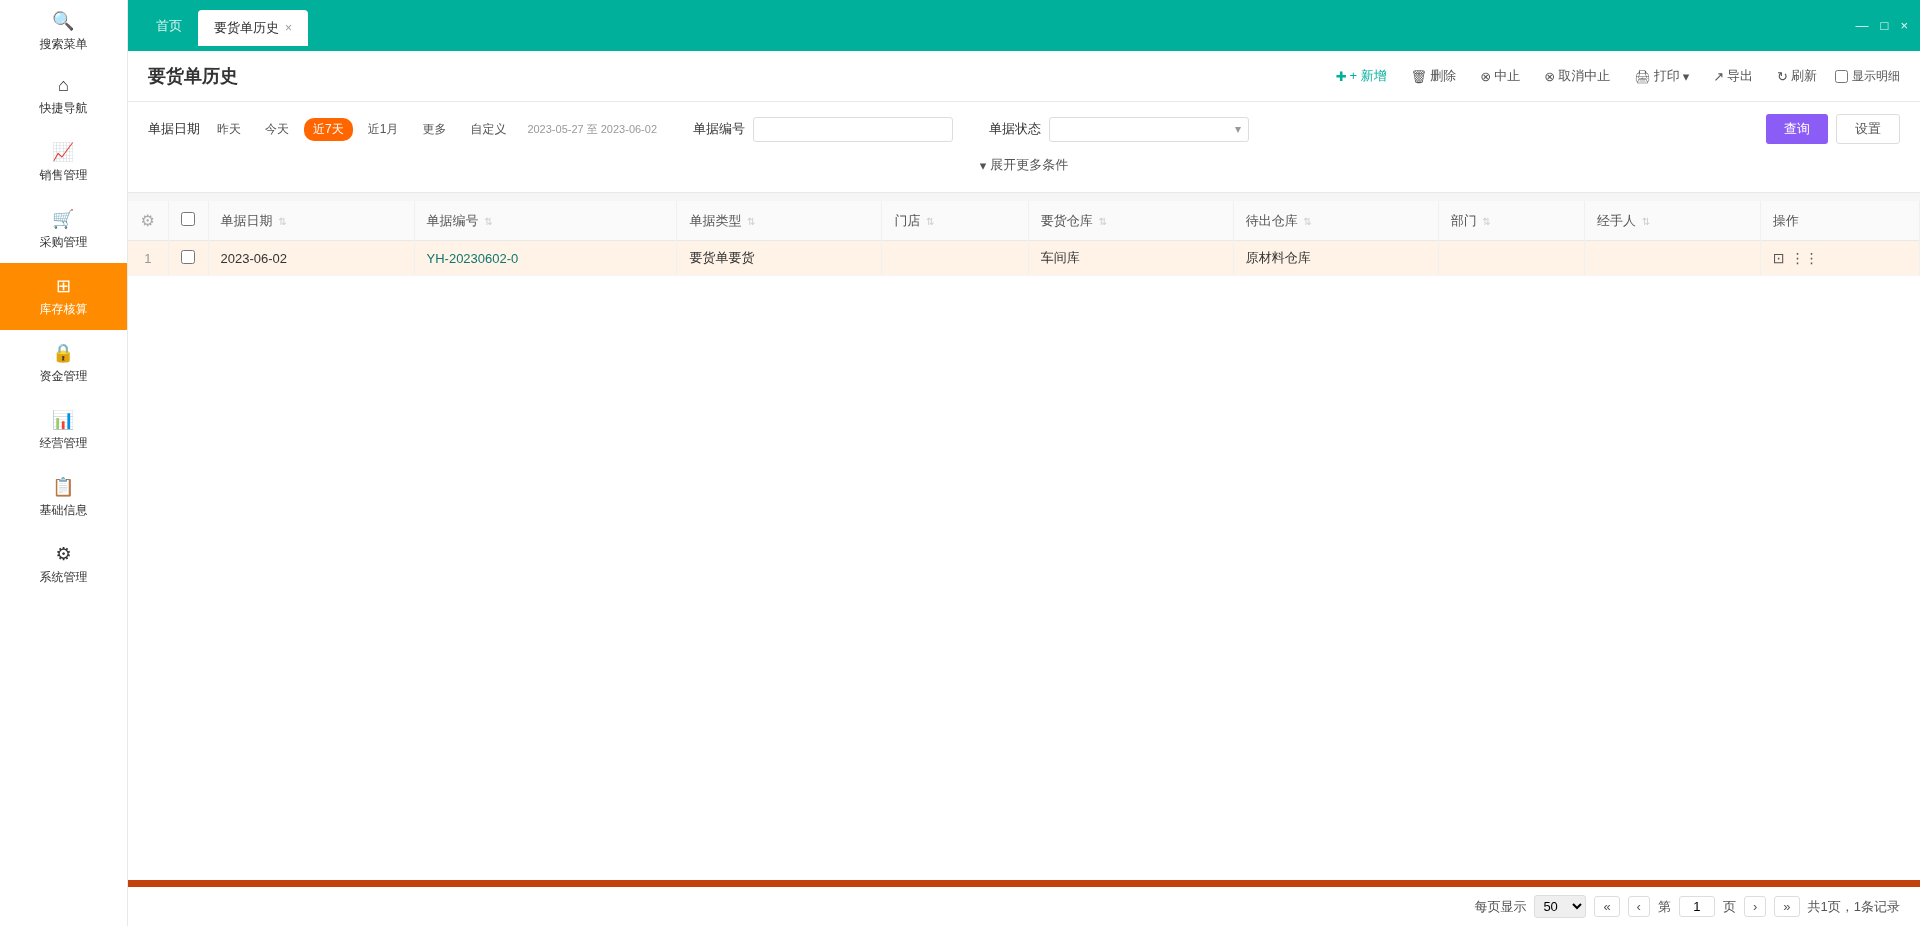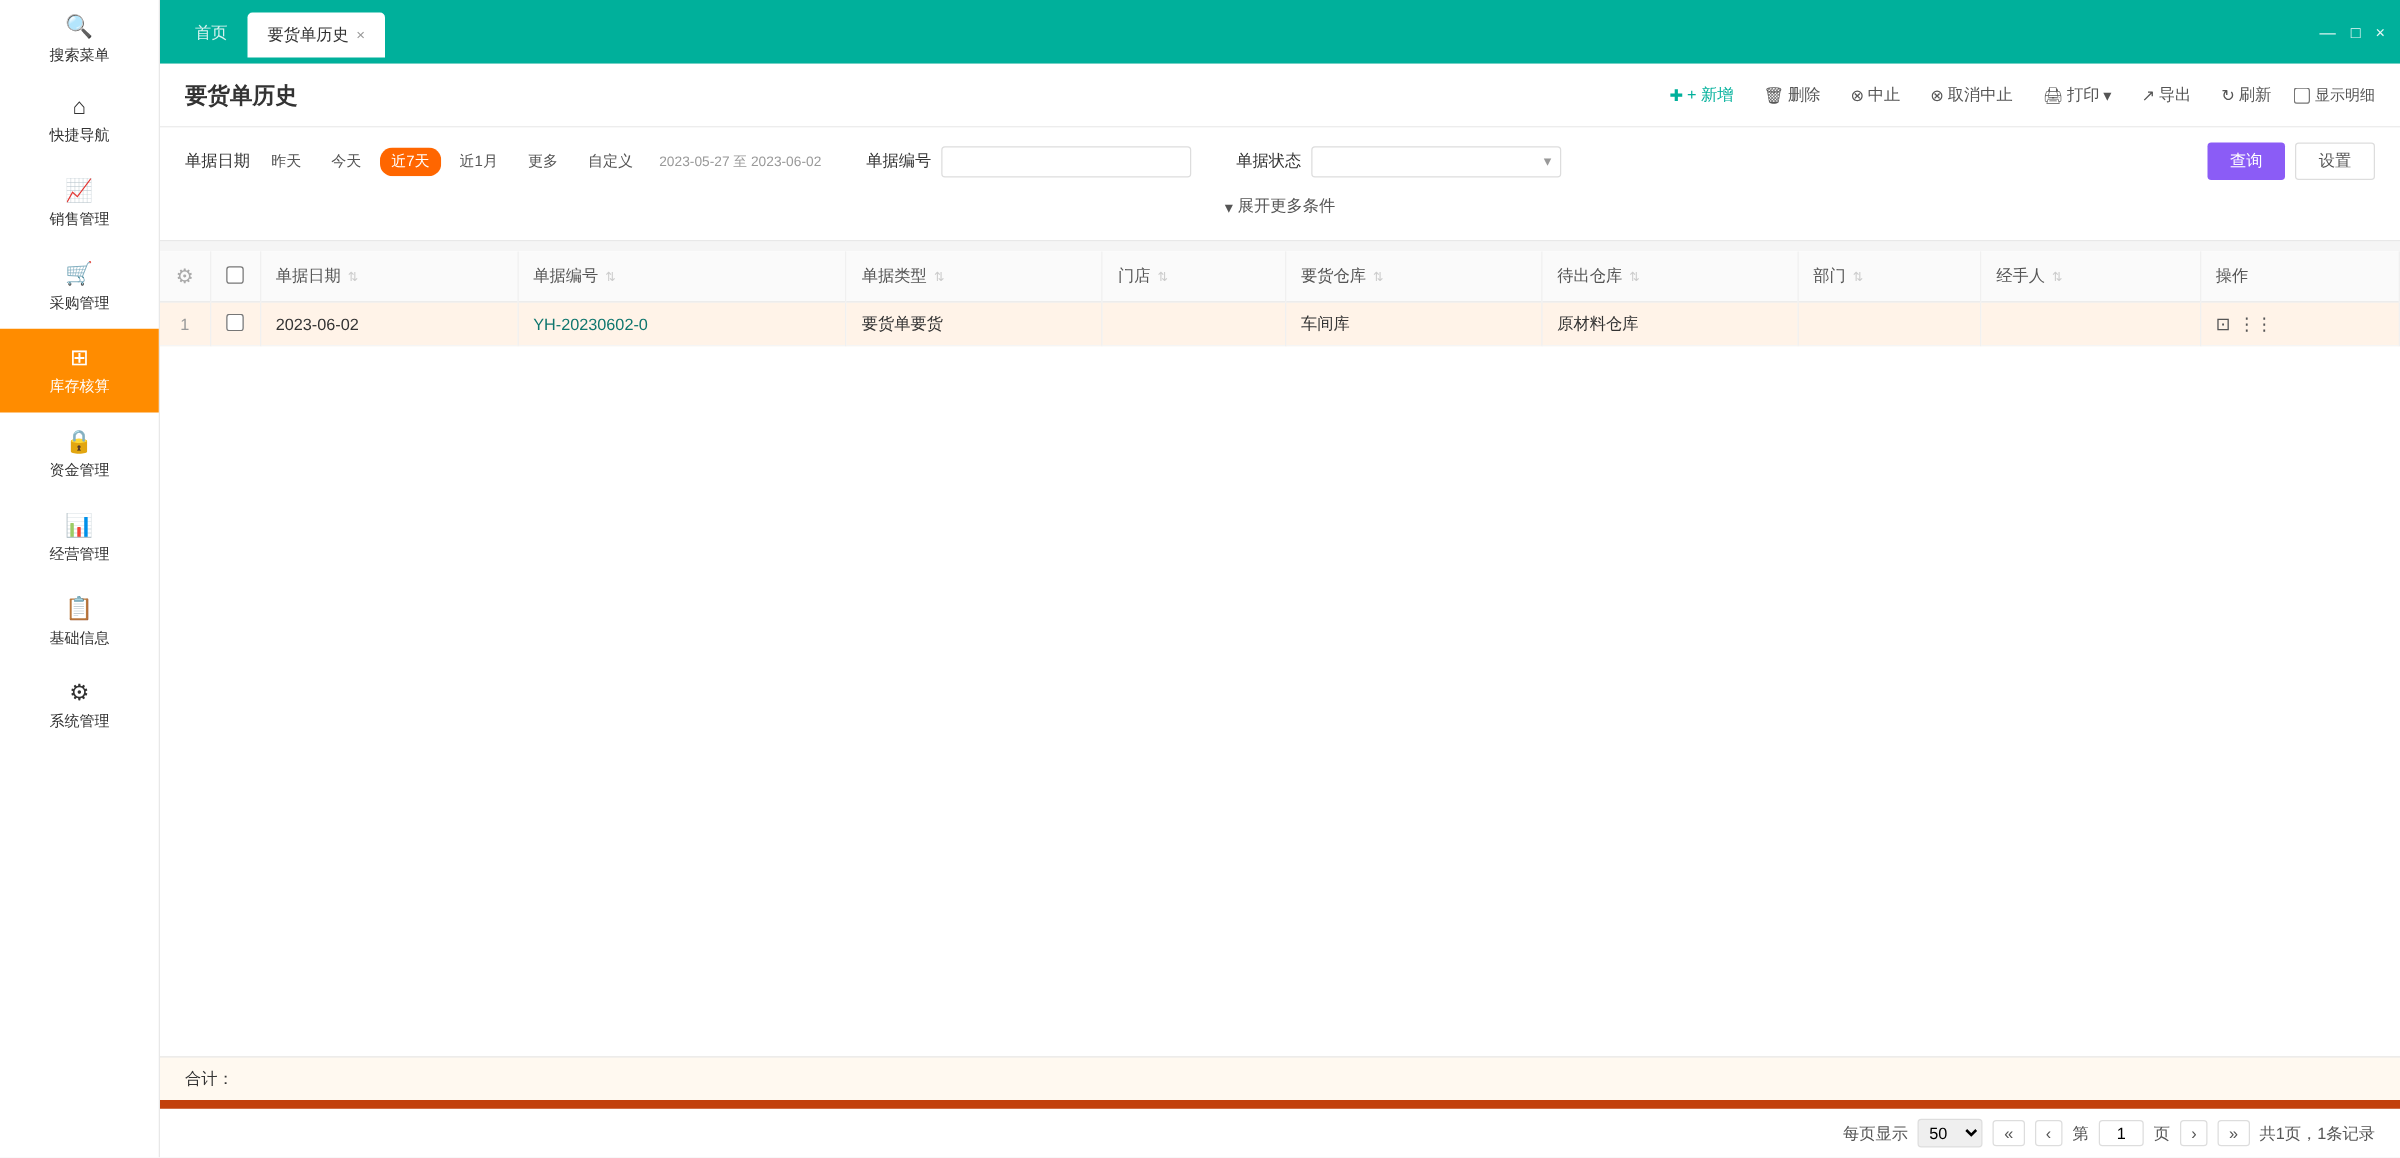--- a/index.html
+++ b/index.html
@@ -545,23 +545,20 @@
       <div class="op-icons">
         <span class="op-icon" title="查看">⊡</span>
         <span class="op-icon" title="更多">⋮⋮</span>
       </div>
     </td>
   </tr>
             </tbody>
         </table>
       </div>
 
-      <div class="table-footer">
-        <span>合计：</span>
-      </div>
 
       <div class="pagination-bar">
         <span>每页显示</span>
         <select id="per-page-select">
           <option>10</option>
           <option>20</option>
           <option selected="">50</option>
           <option>100</option>
         </select>
         <button class="page-btn">«</button>

